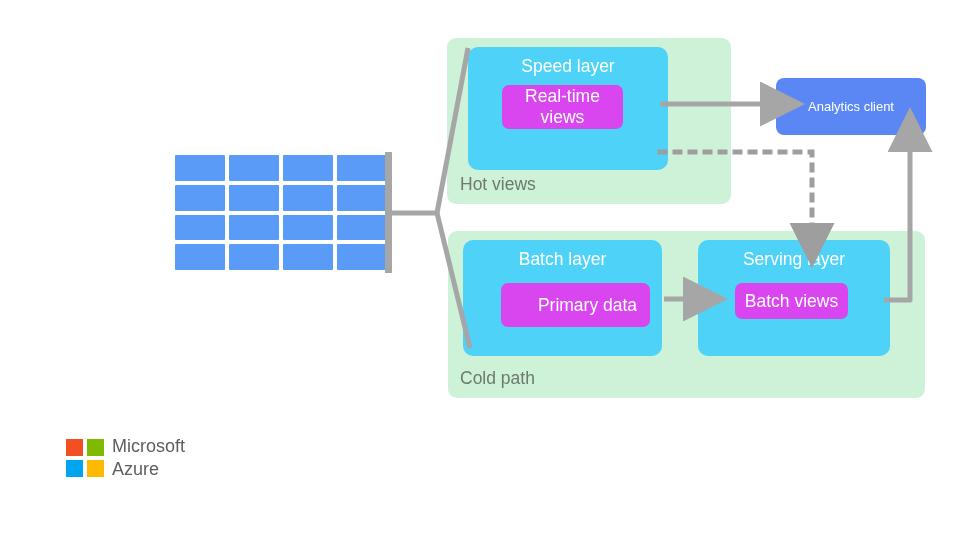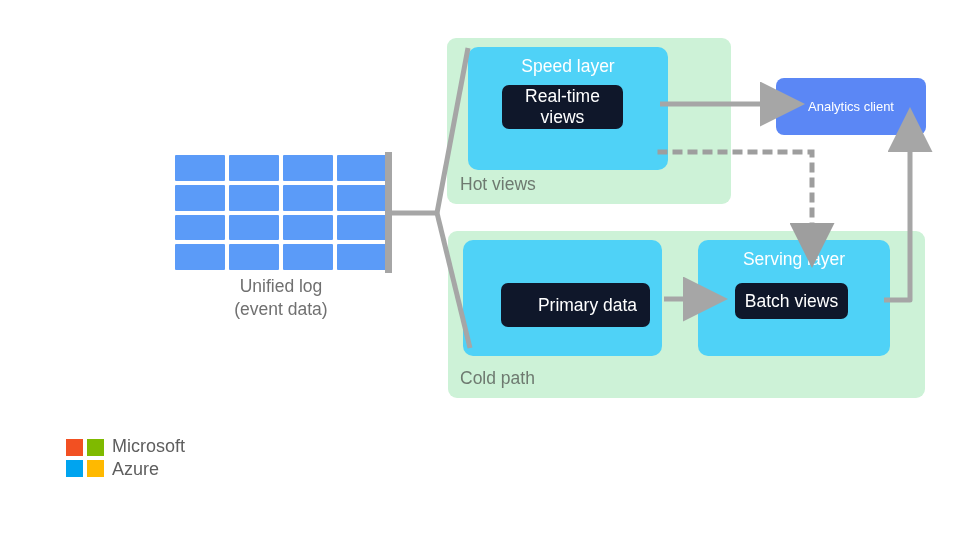--- a/index.html
+++ b/index.html
@@ -80,21 +80,21 @@
     font-size: 17.5px;
     color: #ffffff;
   }
   #speed-layer-box   { left: 468px; top: 47px;  width: 200px; height: 123px; }
   #batch-layer-box   { left: 463px; top: 240px; width: 199px; height: 116px; }
   #serving-layer-box { left: 698px; top: 240px; width: 192px; height: 116px; }
 
   
   .view-box {
     position: absolute;
-    background: #0f172a;
+    background: #d946ef;
     border-radius: 7px;
     color: #ffffff;
     font-size: 17.5px;
     line-height: 21px;
     display: flex;
     align-items: center;
     justify-content: center;
     text-align: center;
   }
   #realtime-views-box { left: 34px;  top: 38px; width: 121px; height: 44px; }
@@ -153,42 +153,39 @@
     <div class="log-cell"></div>
     <div class="log-cell"></div>
     <div class="log-cell"></div>
     <div class="log-cell"></div>
     <div class="log-cell"></div>
     <div class="log-cell"></div>
     <div class="log-cell"></div>
     <div class="log-cell"></div>
   </div>
   <div class="abs" id="unified-log-bar"></div>
-  <div class="abs" id="unified-log-caption">
-    <div>Unified log</div>
-    <div>(event data)</div>
-  </div>
 
   <div class="abs path-panel" id="hot-path-panel"></div>
   <div class="abs path-label" id="hot-path-label">Hot views</div>
 
   <div class="abs layer-box" id="speed-layer-box">
     <div class="layer-title">Speed layer</div>
     <div class="view-box" id="realtime-views-box">
       <span>
         <span>Real-time</span><br>
         <span>views</span>
       </span>
     </div>
   </div>
 
   <div class="abs path-panel" id="cold-path-panel"></div>
   <div class="abs path-label" id="cold-path-label">Cold path</div>
 
   <div class="abs layer-box" id="batch-layer-box">
+    <div class="layer-title">Batch layer</div>
     <div class="view-box" id="primary-data-box">
       <span>Primary data</span>
     </div>
   </div>
 
   <div class="abs layer-box" id="serving-layer-box">
     <div class="layer-title">Serving layer</div>
     <div class="view-box" id="batch-views-box">
       <span>Batch views</span>
     </div>

